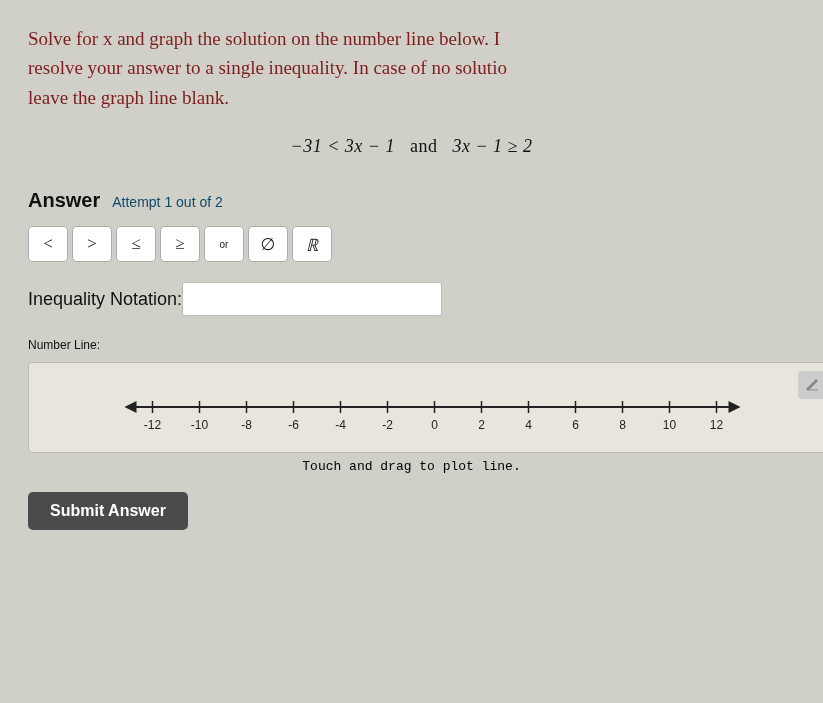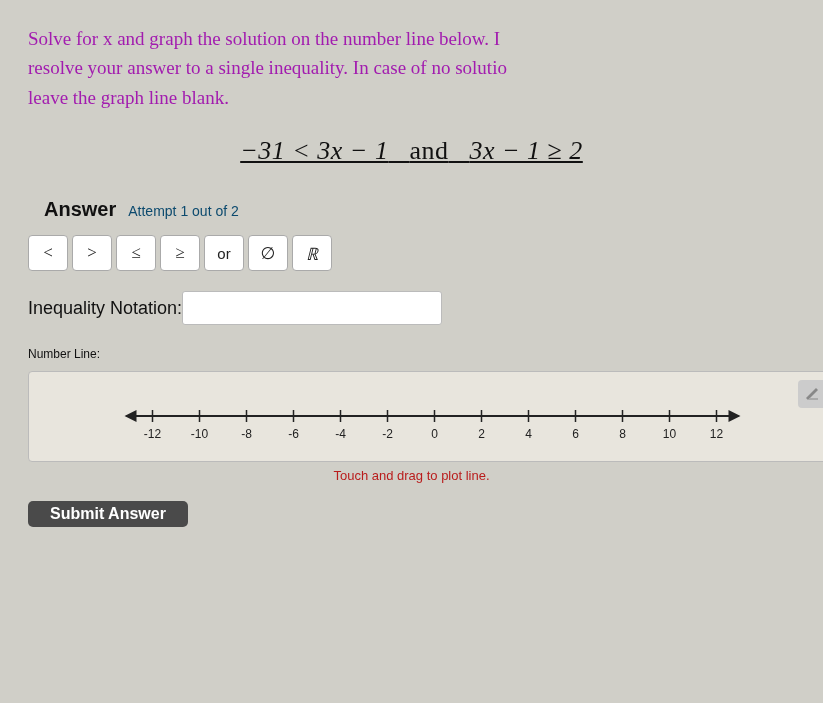--- a/index.html
+++ b/index.html
@@ -8,48 +8,46 @@
       background: #d0cfc8;
       width: 823px;
       min-height: 703px;
       padding: 24px 28px;
       color: #111;
     }
     .problem-text {
       font-size: 19px;
       line-height: 1.55;
       margin-bottom: 24px;
-      color: #a21caf;
+      color: #7f1d1d;
     }
     .equation-block {
       text-align: center;
-      font-size: 26px;
+      font-size: 18px;
       font-style: italic;
       margin: 18px 0 32px 0;
       letter-spacing: 0.5px;
-      text-decoration: underline;
     }
     .equation-block .normal-and {
       font-style: normal;
       font-family: Georgia, serif;
     }
     .answer-section {
       margin-top: 8px;
     }
     .answer-header {
       display: flex;
       align-items: baseline;
       gap: 12px;
       margin-bottom: 14px;
     }
     .answer-label {
       font-size: 20px;
       font-weight: bold;
       font-family: Arial, sans-serif;
-      margin-left: 16px;
     }
     .attempt-text {
       font-size: 14px;
       color: #0c4a6e;
       font-family: Arial, sans-serif;
     }
     .symbol-buttons {
       display: flex;
       gap: 4px;
       margin-bottom: 20px;
@@ -118,30 +116,30 @@
       justify-content: center;
       font-size: 16px;
       color: #666;
     }
     .number-line-svg-area {
       width: 100%;
     }
     .number-line-hint {
       text-align: center;
       font-size: 13px;
-      font-family: Liberation Sans, sans-serif;
-      color: #b91c1c;
+      font-family: Liberation Mono, monospace;
+      color: #000000;
       margin-bottom: 18px;
     }
     .submit-btn {
       background: #4a4a4a;
       color: #fff;
       border: none;
       border-radius: 5px;
-      padding: 4px 22px;
+      padding: 10px 22px;
       font-size: 16px;
       font-family: Arial, sans-serif;
       cursor: pointer;
       font-weight: bold;
     }
     
     .nl-axis-line { stroke: #222; stroke-width: 2; }
     .nl-tick { stroke: #222; stroke-width: 1.5; }
     .nl-label { font-size: 12px; font-family: Arial, sans-serif; fill: #222; text-anchor: middle; }
     .nl-arrow { fill: #222; }
@@ -168,21 +166,21 @@
     <span class="answer-label">Answer</span>
     <span class="attempt-text">Attempt 1 out of 2</span>
   </div>
 
   
   <div class="symbol-buttons">
     <button class="sym-btn">&lt;</button>
     <button class="sym-btn">&gt;</button>
     <button class="sym-btn">≤</button>
     <button class="sym-btn">≥</button>
-    <button class="sym-btn" style="font-family:Arial,sans-serif;font-size:15px;">or</button>
+    <button class="sym-btn" style="font-family:Arial,sans-serif;font-size:10px;">or</button>
     <button class="sym-btn">∅</button>
     <button class="sym-btn" style="font-style:italic;">ℝ</button>
   </div>
 
   
   <div class="inequality-notation-row">
     <span class="inequality-label">Inequality Notation:</span>
     <input type="text" class="inequality-input" value="" placeholder="" style="">
   </div>
 

